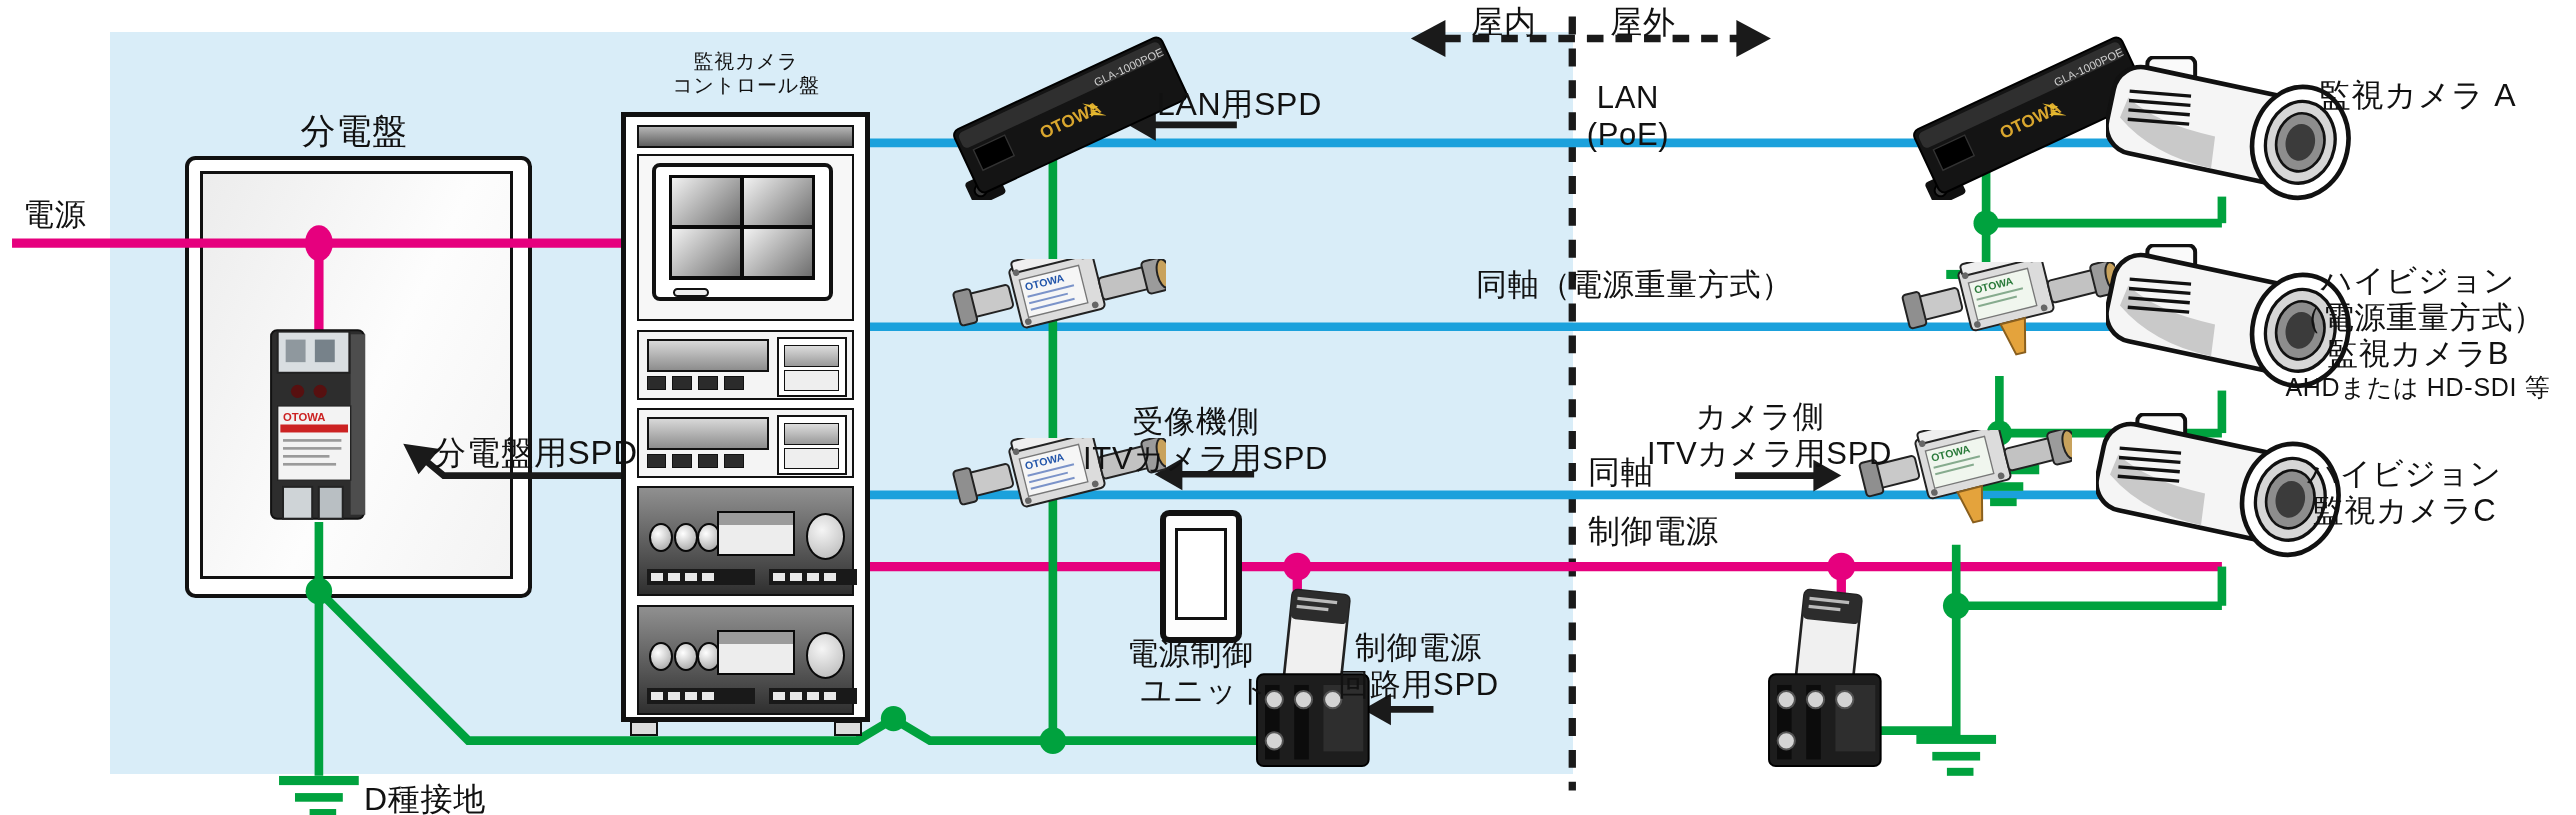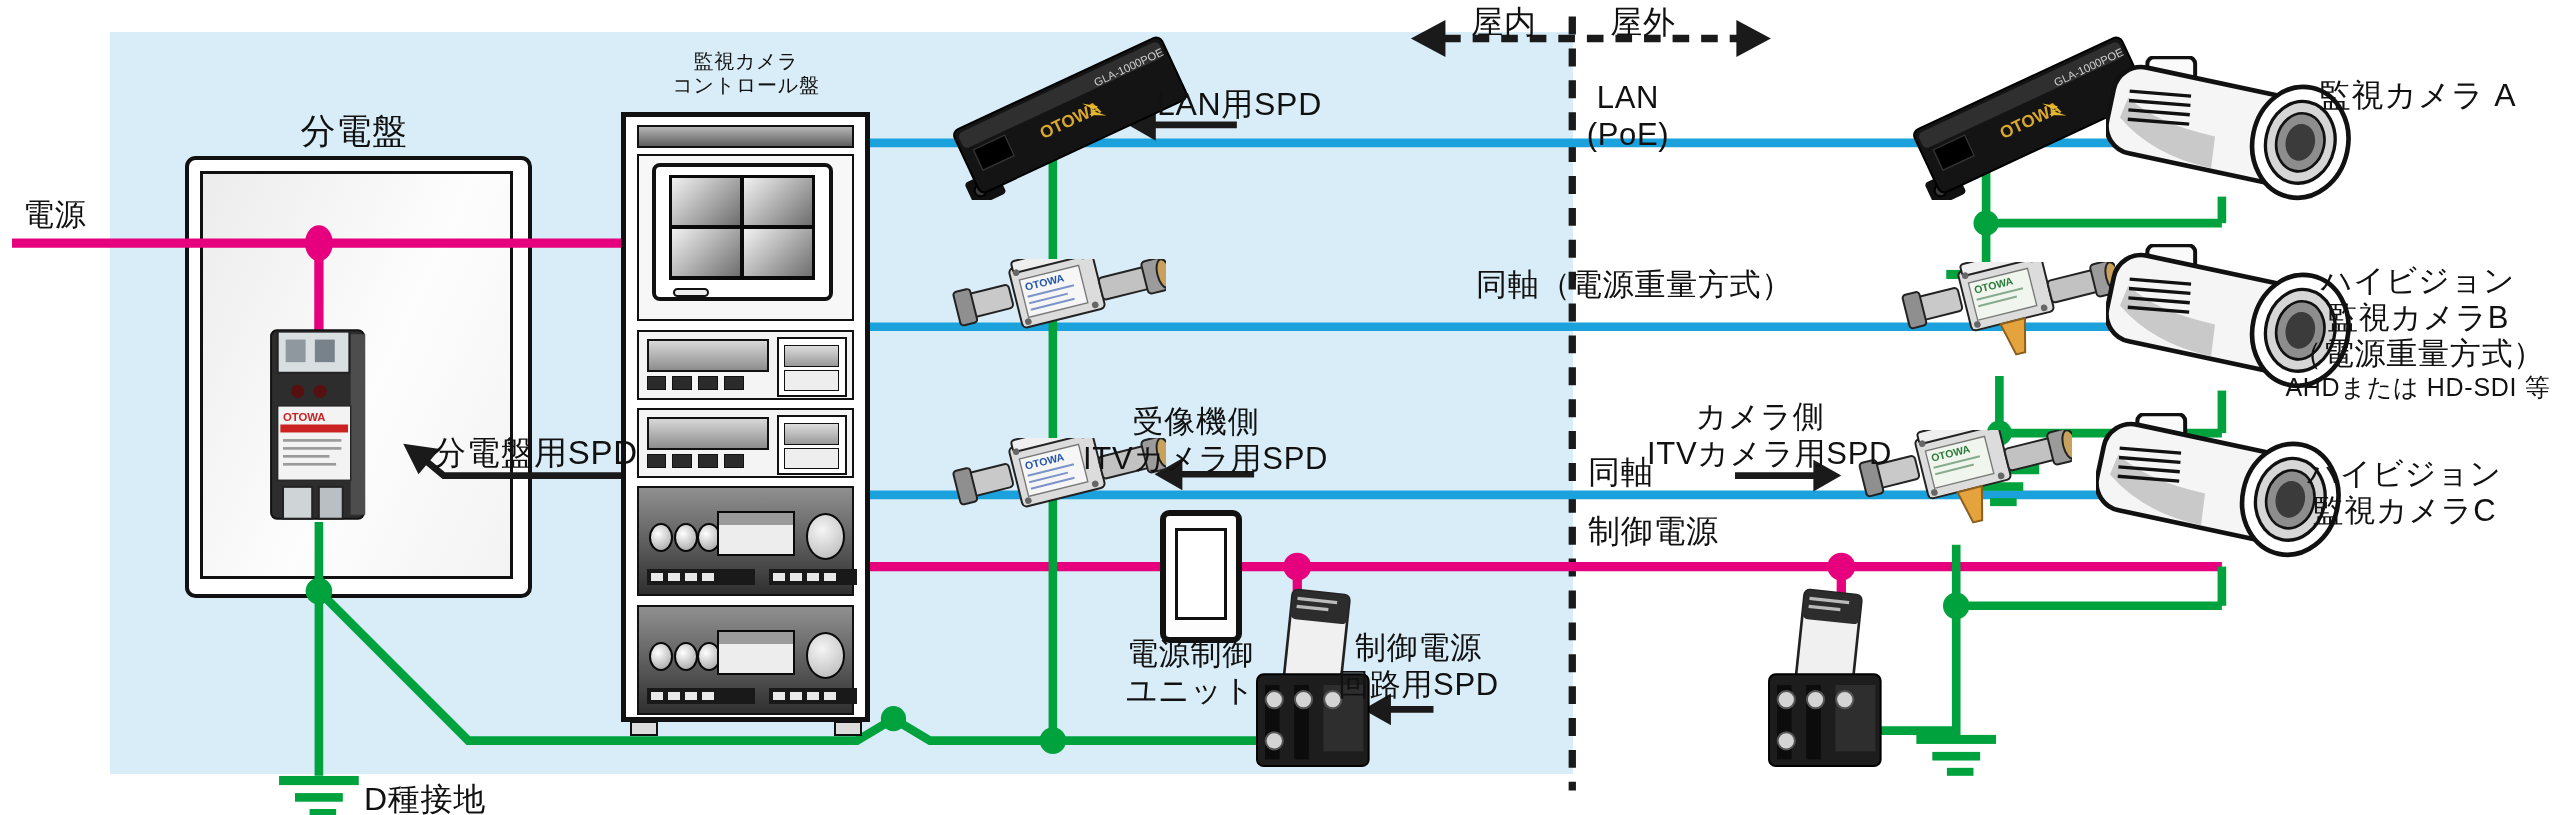--- a/index.html
+++ b/index.html
@@ -457,21 +457,21 @@
     <span style="display:block;">監視カメラ</span>
     <span style="display:block;">コントロール盤</span>
   </div>
   <div class="lbl" style="left:1157px;top:86px;font-size:32px;">LAN用SPD</div>
   <div class="lbl ctr" style="left:1083px;top:404px;width:226px;font-size:31px;">
     <span style="display:block;">受像機側</span>
     <span style="display:block;">ITVカメラ用SPD</span>
   </div>
   <div class="lbl ctr" style="left:1111px;top:636px;width:159px;font-size:31px;">
     <span style="display:block;">電源制御</span>
-    <span style="display:block;">ユニット</span>
+    <span style="display:block;text-align:right;">ユニット</span>
   </div>
   <div class="lbl ctr" style="left:1332px;top:630px;width:173px;font-size:31px;">
     <span style="display:block;">制御電源</span>
     <span style="display:block;">回路用SPD</span>
   </div>
   <div class="lbl" style="left:364px;top:781px;font-size:32px;">D種接地</div>
 
   <div class="lbl ctr" style="left:1461px;top:4px;width:86px;font-size:32px;">屋内</div>
   <div class="lbl ctr" style="left:1600px;top:4px;width:86px;font-size:32px;">屋外</div>
 
@@ -485,22 +485,22 @@
     <span style="display:block;">ITVカメラ用SPD</span>
   </div>
   <div class="lbl" style="left:1588px;top:454px;font-size:32px;">同軸</div>
   <div class="lbl" style="left:1588px;top:513px;font-size:32px;">制御電源</div>
 
   <div class="lbl ctr" style="left:2298px;top:77px;width:239px;font-size:32px;">
     <span style="display:block;">監視カメラ A</span>
   </div>
   <div class="lbl ctr" style="left:2265px;top:263px;width:306px;font-size:31px;">
     <span style="display:block;">ハイビジョン</span>
+    <span style="display:block;">（電源重量方式）</span>
     <span style="display:block;">監視カメラB</span>
-    <span style="display:block;">（電源重量方式）</span>
     <span style="display:block;font-size:25px;">AHDまたは HD-SDI 等</span>
   </div>
   <div class="lbl ctr" style="left:2285px;top:456px;width:239px;font-size:31px;">
     <span style="display:block;">ハイビジョン</span>
     <span style="display:block;">監視カメラC</span>
   </div>
 
 </div>
 
 

